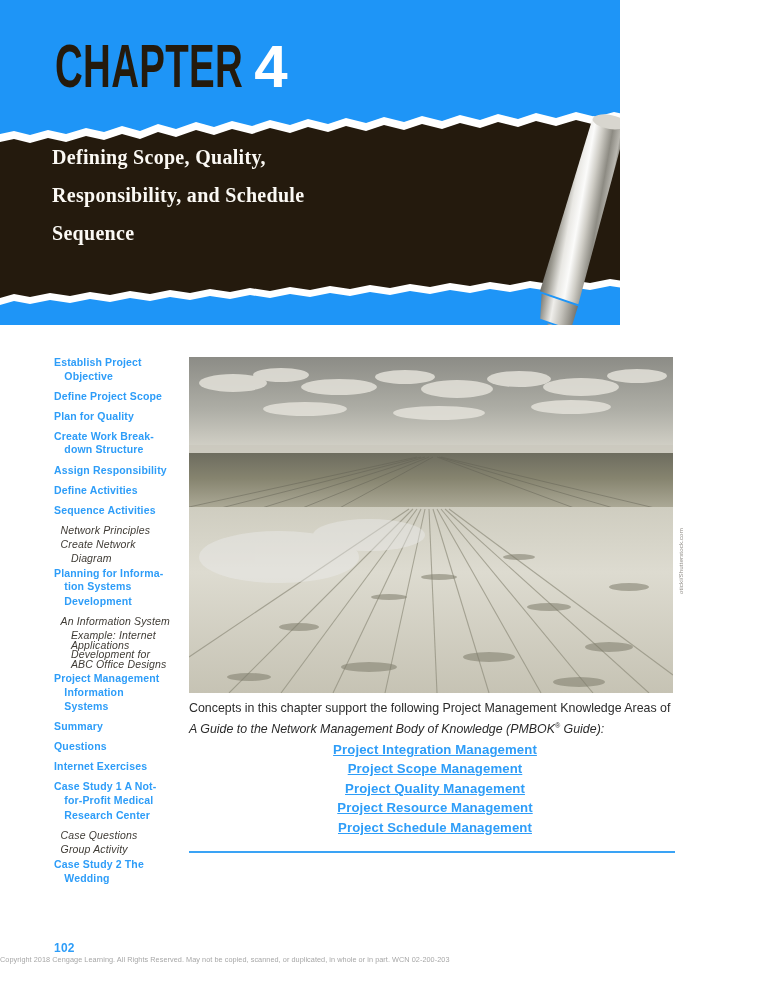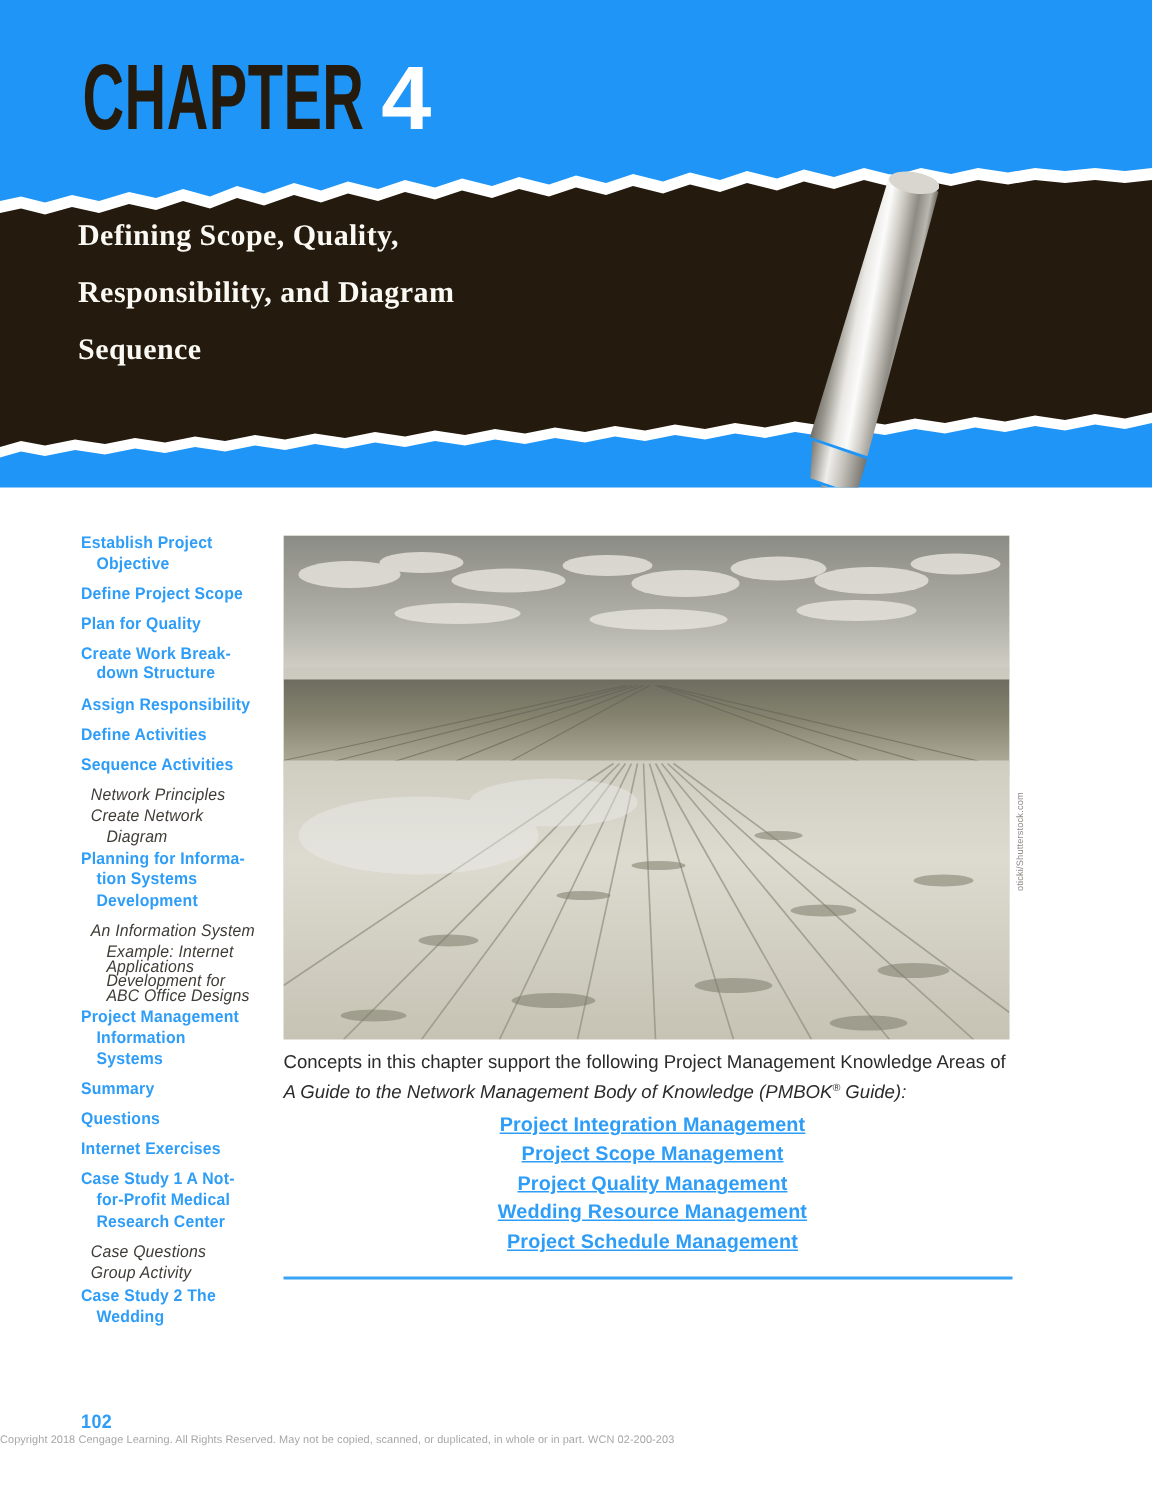--- a/index.html
+++ b/index.html
@@ -13,21 +13,21 @@
     position: relative;
     overflow: hidden;
     font-family: "Liberation Sans", sans-serif;
     -webkit-font-smoothing: antialiased;
   }
 
   
   .masthead {
     position: absolute;
     left: 0; top: 0;
-    width: 768px; height: 325px;
+    width: 620px; height: 325px;
     background: #1e95f7;
     overflow: hidden;
   }
 
   .chapter-line {
     position: absolute;
     left: 55px; top: 35px;
     display: flex;
     align-items: baseline;
     white-space: nowrap;
@@ -238,21 +238,21 @@
                L518,15 L536,9 L556,14 L576,8 L596,13 L614,8 L634,12 L652,8 L672,11
                L690,8 L710,10 L730,8 L750,10 L768,8 L768,163 L750,167 L730,164
                L710,168 L690,165 L670,169 L650,166 L630,170 L610,167 L590,171
                L570,168 L550,172 L530,169 L510,173 L490,170 L470,174 L450,171
                L430,175 L410,172 L390,176 L370,173 L350,177 L330,174 L310,178
                L290,175 L270,179 L250,176 L230,180 L210,177 L190,181 L170,178
                L150,182 L130,179 L110,183 L90,180 L70,184 L50,181 L30,185 L14,182 L0,186 Z" fill="#241a0d"></path>
     </svg>
     <div class="banner-title">
       <div>Defining Scope, Quality,</div>
-      <div>Responsibility, and Diagram</div>
+      <div>Responsibility, and Schedule</div>
       <div>Sequence</div>
     </div>
   </div>
 
   <svg class="tube" viewBox="0 0 130 240">
     <defs>
       <linearGradient id="tubeGrad" x1="0" y1="0" x2="1" y2="0">
         <stop offset="0%" stop-color="#6f6d66"></stop>
         <stop offset="12%" stop-color="#9a988f"></stop>
         <stop offset="30%" stop-color="#e9e8e4"></stop>
@@ -399,19 +399,19 @@
 
 <div class="caption">
   <div>Concepts in this chapter support the following Project Management Knowledge Areas of</div>
   <div class="ital"><span>A Guide to the Network Management Body of Knowledge (PMBOK</span><sup>®</sup><span> Guide):</span></div>
 </div>
 
 <div class="areas">
     <div class="area">Project Integration Management</div>
     <div class="area">Project Scope Management</div>
     <div class="area">Project Quality Management</div>
-    <div class="area">Wedding Resource Management</div>
+    <div class="area">Project Resource Management</div>
     <div class="area">Project Schedule Management</div>
   </div>
 
 <div class="rule"></div>
 
 <div class="copyright">Copyright 2018 Cengage Learning. All Rights Reserved. May not be copied, scanned, or duplicated, in whole or in part.  WCN 02-200-203</div>
 
 </body></html>

